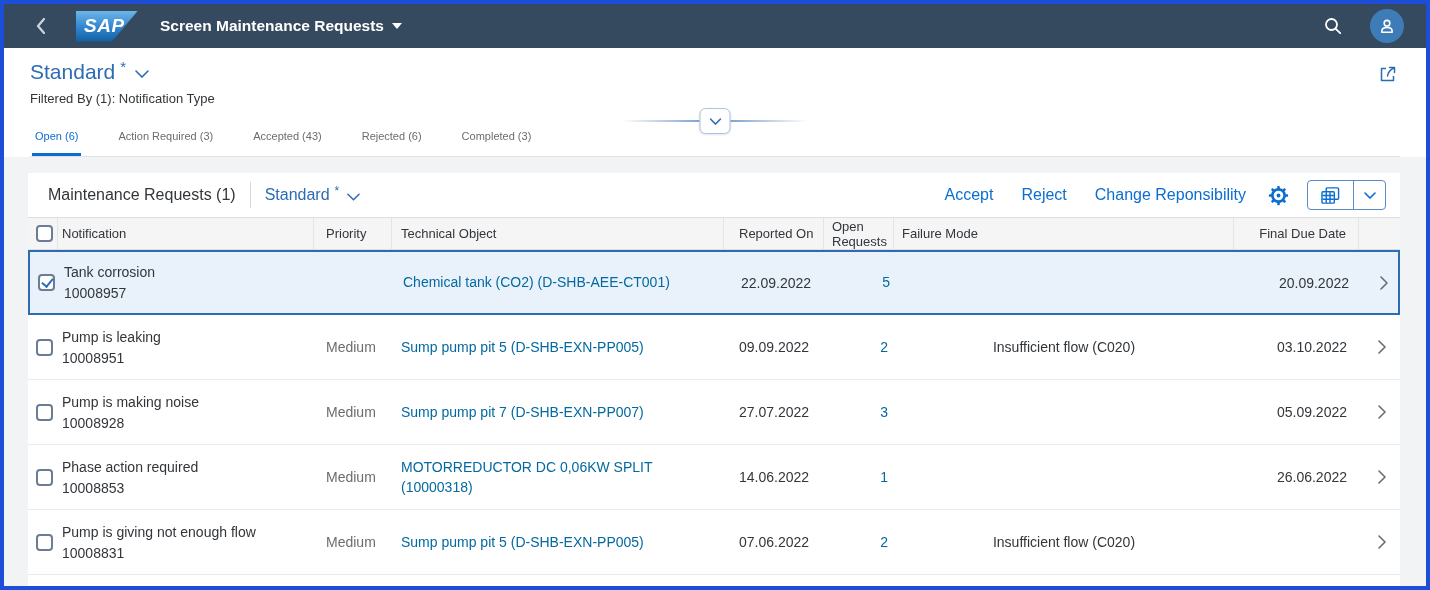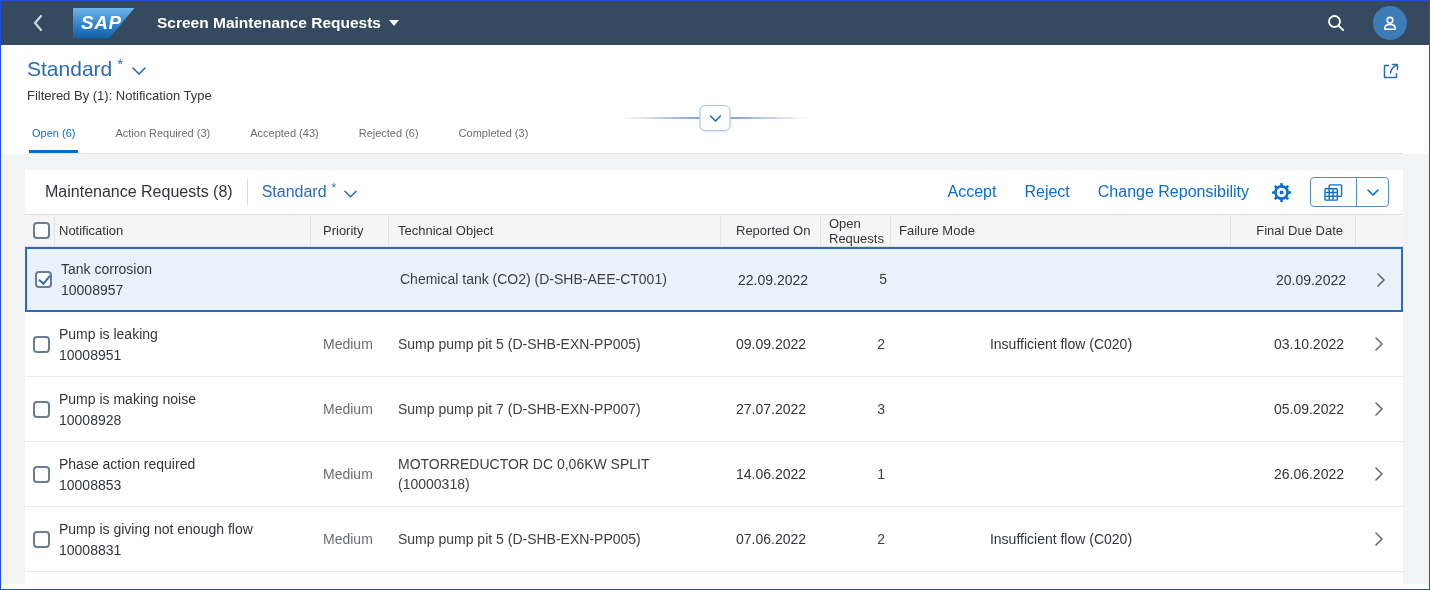--- a/index.html
+++ b/index.html
@@ -1,17 +1,17 @@
 <!DOCTYPE html>
 <html><head>
 <meta charset="utf-8">
 <style>
   * { box-sizing: border-box; margin: 0; padding: 0; }
   body { margin: 0; font-family: "Liberation Sans", sans-serif; background: #fff; }
-  .page { width: 1430px; height: 590px; border: 1px solid #1d4ed8; background: #fff; overflow: hidden; position: relative; }
+  .page { width: 1430px; height: 590px; border: 4px solid #1d4ed8; background: #fff; overflow: hidden; position: relative; }
 
   
   .shell { height: 44px; background: #354a5f; display: flex; align-items: center; padding: 0 22px 0 14px; }
   .shell-back { width: 26px; height: 30px; display: flex; align-items: center; justify-content: center; cursor: pointer; margin-left: 10px; }
   .sap-logo { margin-left: 22px; width: 62px; height: 31px; background: linear-gradient(180deg,#6cb6e8 0%,#2f83cf 55%,#135f9e 100%); clip-path: polygon(0 0, 100% 0, 58% 100%, 0 100%); display: flex; align-items: center; padding-left: 8px; color: #fff; font-weight: bold; font-style: italic; font-size: 19px; letter-spacing: .5px; }
   .shell-title { margin-left: 22px; color: #fff; font-size: 15.5px; font-weight: bold; display: flex; align-items: center; gap: 8px; cursor: pointer; }
   .shell-spacer { flex: 1; }
   .shell-search { width: 30px; height: 30px; display: flex; align-items: center; justify-content: center; cursor: pointer; margin-right: 22px; }
   .avatar { width: 34px; height: 34px; border-radius: 50%; background: #3e7cb8; display: flex; align-items: center; justify-content: center; cursor: pointer; }
 
@@ -66,21 +66,21 @@
   .c-notif{ width: 256px; flex: none; padding-left: 4px; display: flex; flex-direction: column; justify-content: center; gap: 5px; }
   .c-prio { width: 78px; flex: none; padding-left: 12px; color: #6a6d70; }
   .c-tech { width: 332px; flex: none; padding-left: 9px; padding-right: 46px; }
   .c-rep  { width: 100px; flex: none; padding-left: 15px; }
   .c-open { width: 70px; flex: none; display: flex; justify-content: flex-end; padding-right: 6px; }
   .c-fail { width: 340px; flex: none; padding-left: 8px; text-align: center; }
   .c-due  { width: 125px; flex: none; display: flex; justify-content: flex-end; padding-right: 12px; }
   .c-chev { width: 45px; flex: none; display: flex; justify-content: center; align-items: center; }
 
   .ntitle { font-weight: normal; }
-  .link { color: #404040; text-decoration: none; cursor: pointer; line-height: 1.45; }
+  .link { color: #0369a1; text-decoration: none; cursor: pointer; line-height: 1.45; }
   .checkbox { width: 17px; height: 17px; border: 2px solid #6a7d95; border-radius: 4px; background: #fff; cursor: pointer; position: relative; }
   .checkbox.checked::after { content: ""; position: absolute; left: 4px; top: 0px; width: 5px; height: 9px; border-right: 2px solid #2b6cb5; border-bottom: 2px solid #2b6cb5; transform: rotate(40deg); }
 </style>
 </head>
 <body>
 
 <div class="page">
 
   <div class="shell">
     <div class="shell-back">
@@ -145,21 +145,21 @@
           <polyline points="1,1 6,6 11,1"></polyline>
         </svg>
     </div>
     <div class="collapse-line r"></div>
   </div>
 
   <div class="content">
     <div class="table-card">
 
       <div class="toolbar">
-        <span class="tbl-title">Maintenance Requests (8)</span>
+        <span class="tbl-title">Maintenance Requests (1)</span>
         <div class="tb-divider"></div>
         <div class="tb-variant">
           <span class="variant-name">Standard</span>
             <span class="variant-star">*</span>
           <svg class="variant-caret" width="13" height="8" viewBox="0 0 14 8" fill="none" stroke="#2b6cb5" stroke-width="1.6" stroke-linecap="round">
               <polyline points="1,1 7,7 13,1"></polyline>
             </svg>
         </div>
         <div class="tb-actions">
           <span class="txt-btn">Accept</span>

